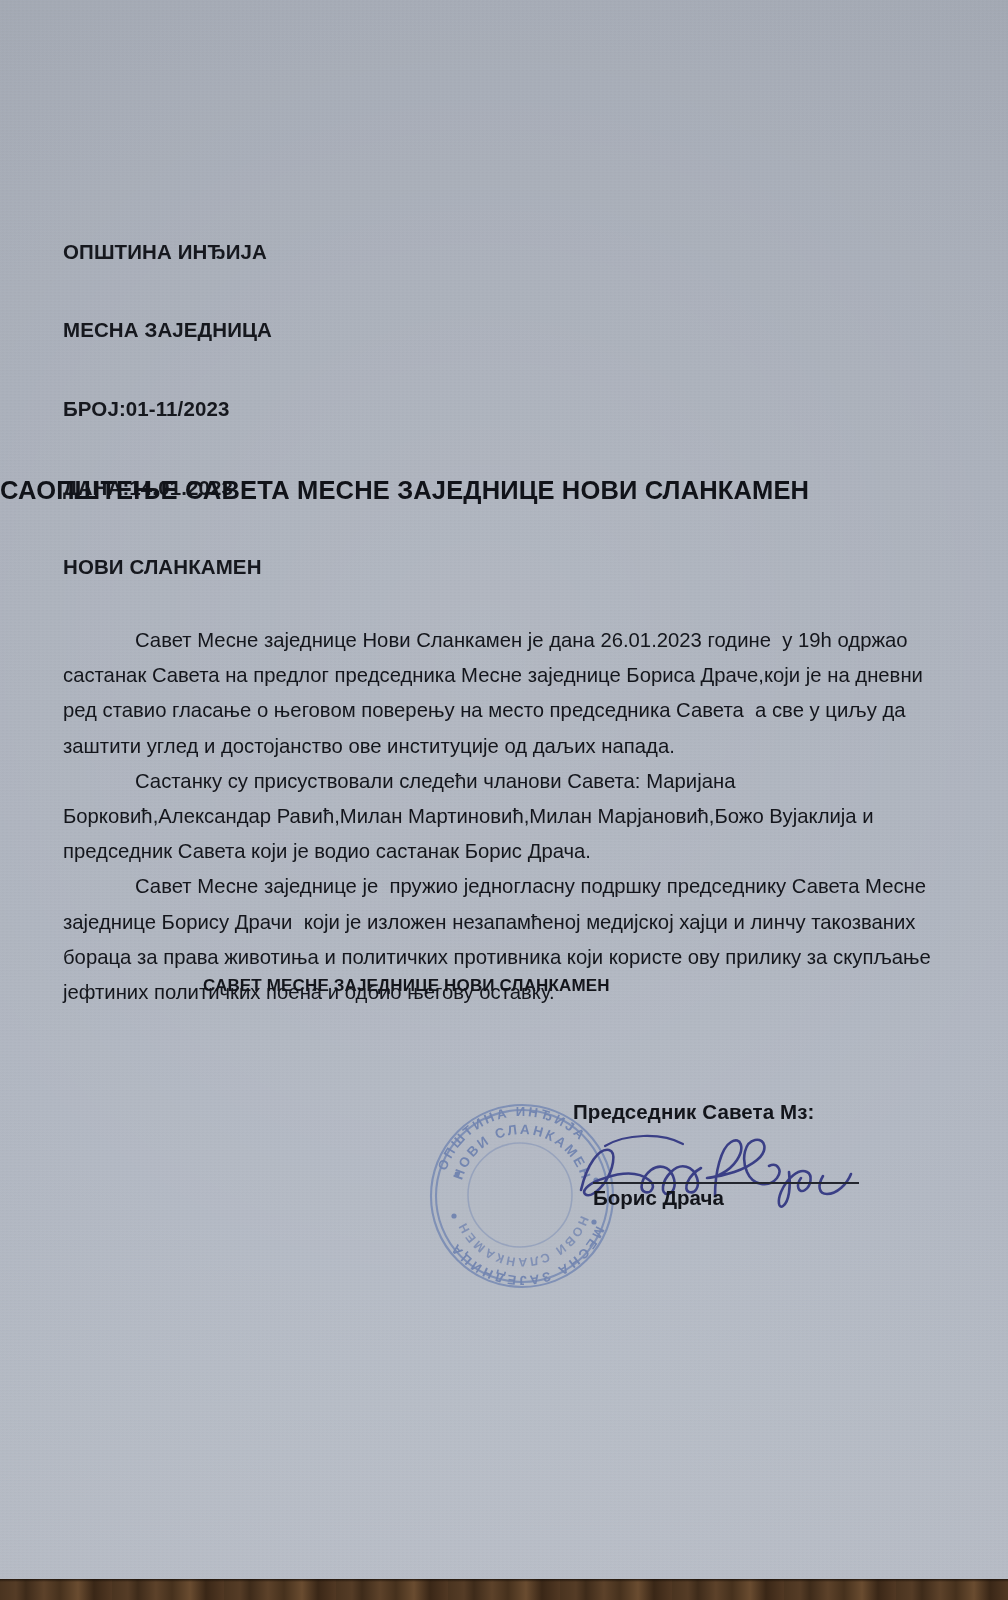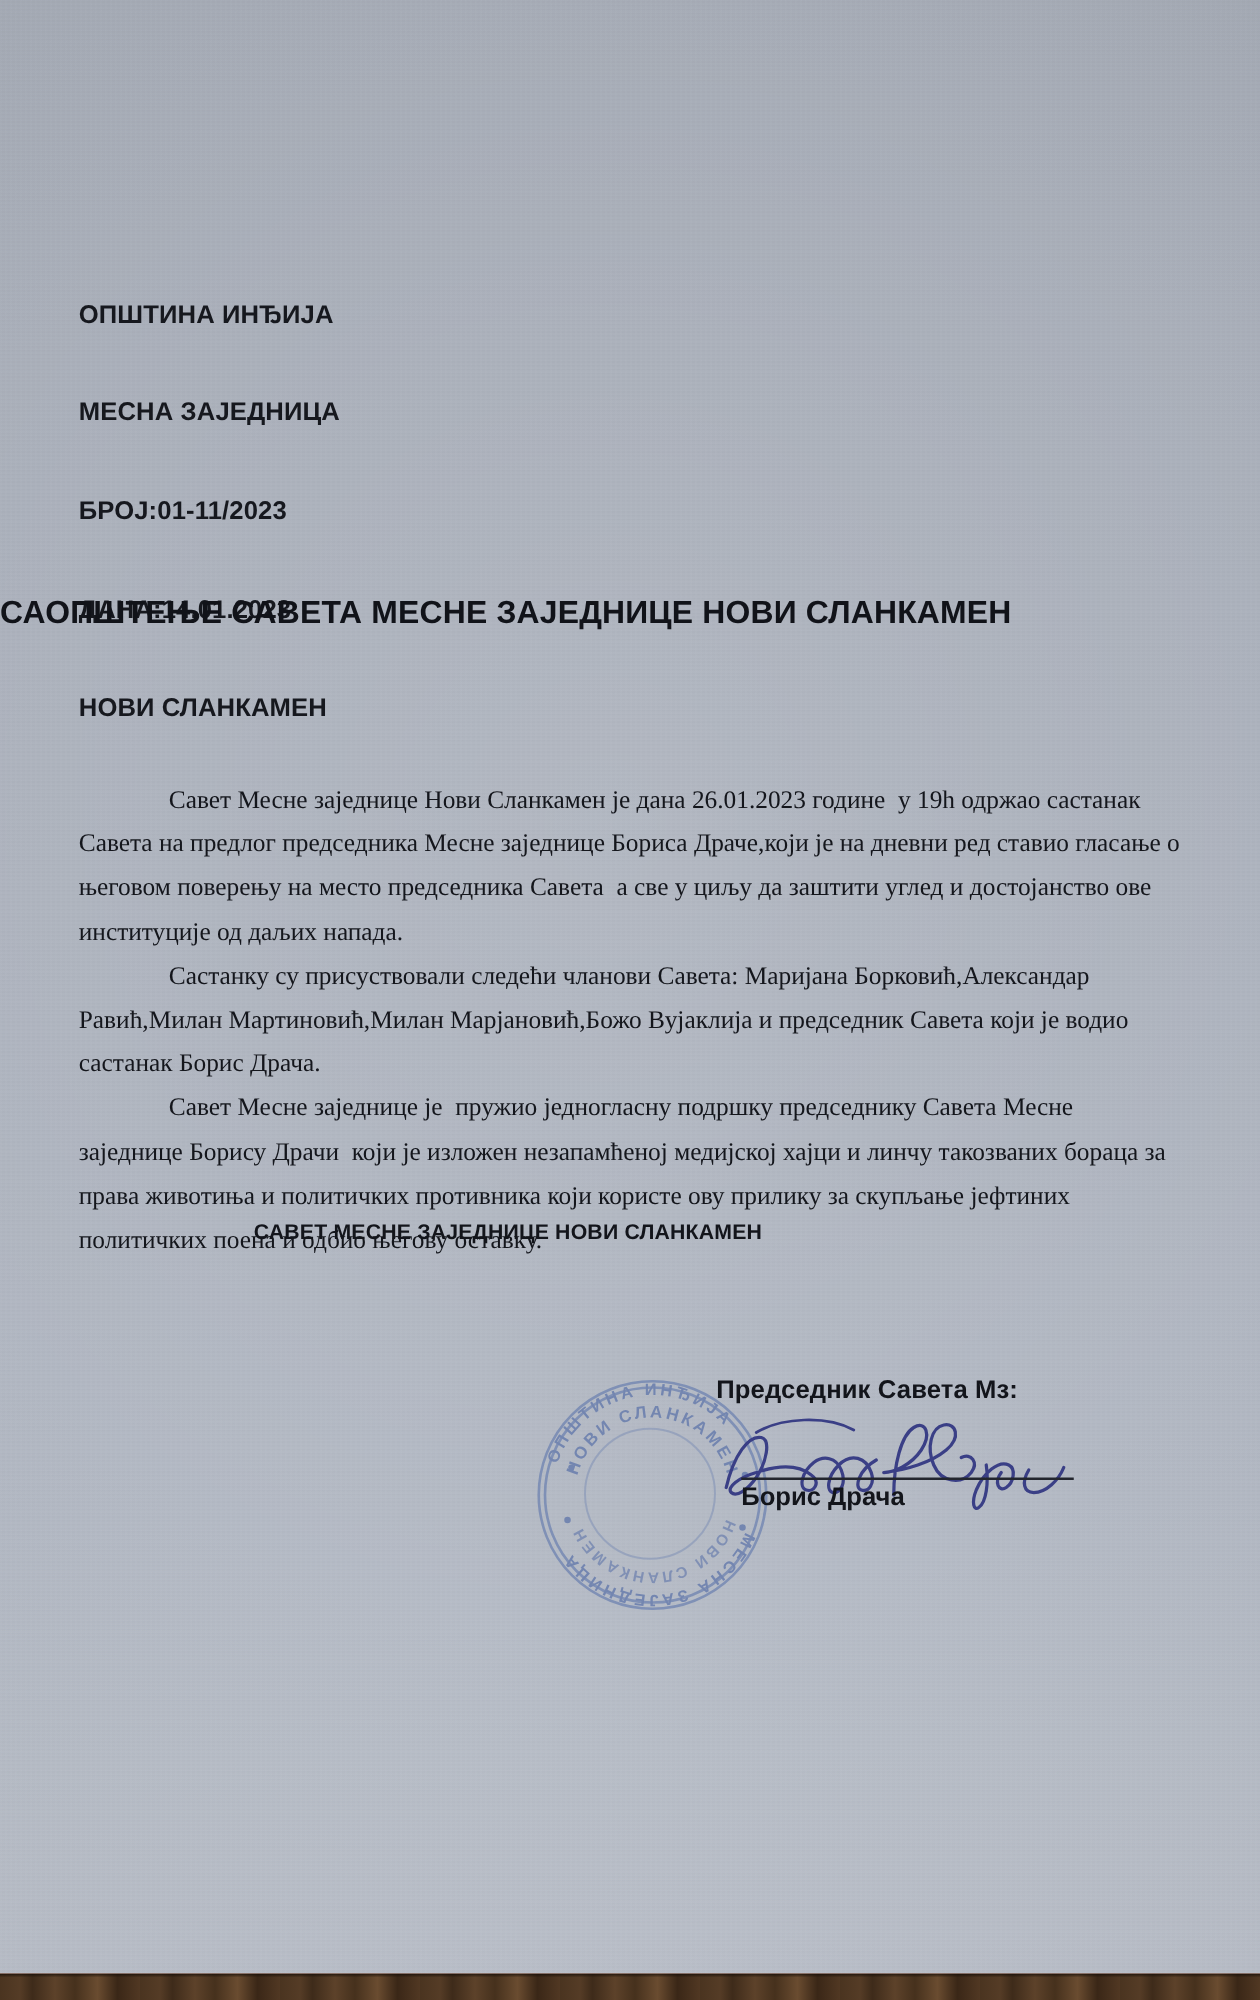--- a/index.html
+++ b/index.html
@@ -130,21 +130,20 @@
     width: 882px;
     font-size: 20.3px;
     line-height: 35.2px;
     color: #14161c;
     font-weight: 500;
   }
   .body-text p {
     margin: 0;
     text-indent: 72px;
     white-space: pre-wrap;
-    font-family: Liberation Serif, serif;
   }
 
   .council-line {
     position: absolute;
     left: 203px;
     top: 976px;
     font-size: 17px;
     font-weight: 600;
     letter-spacing: .15px;
     color: #13151b;

